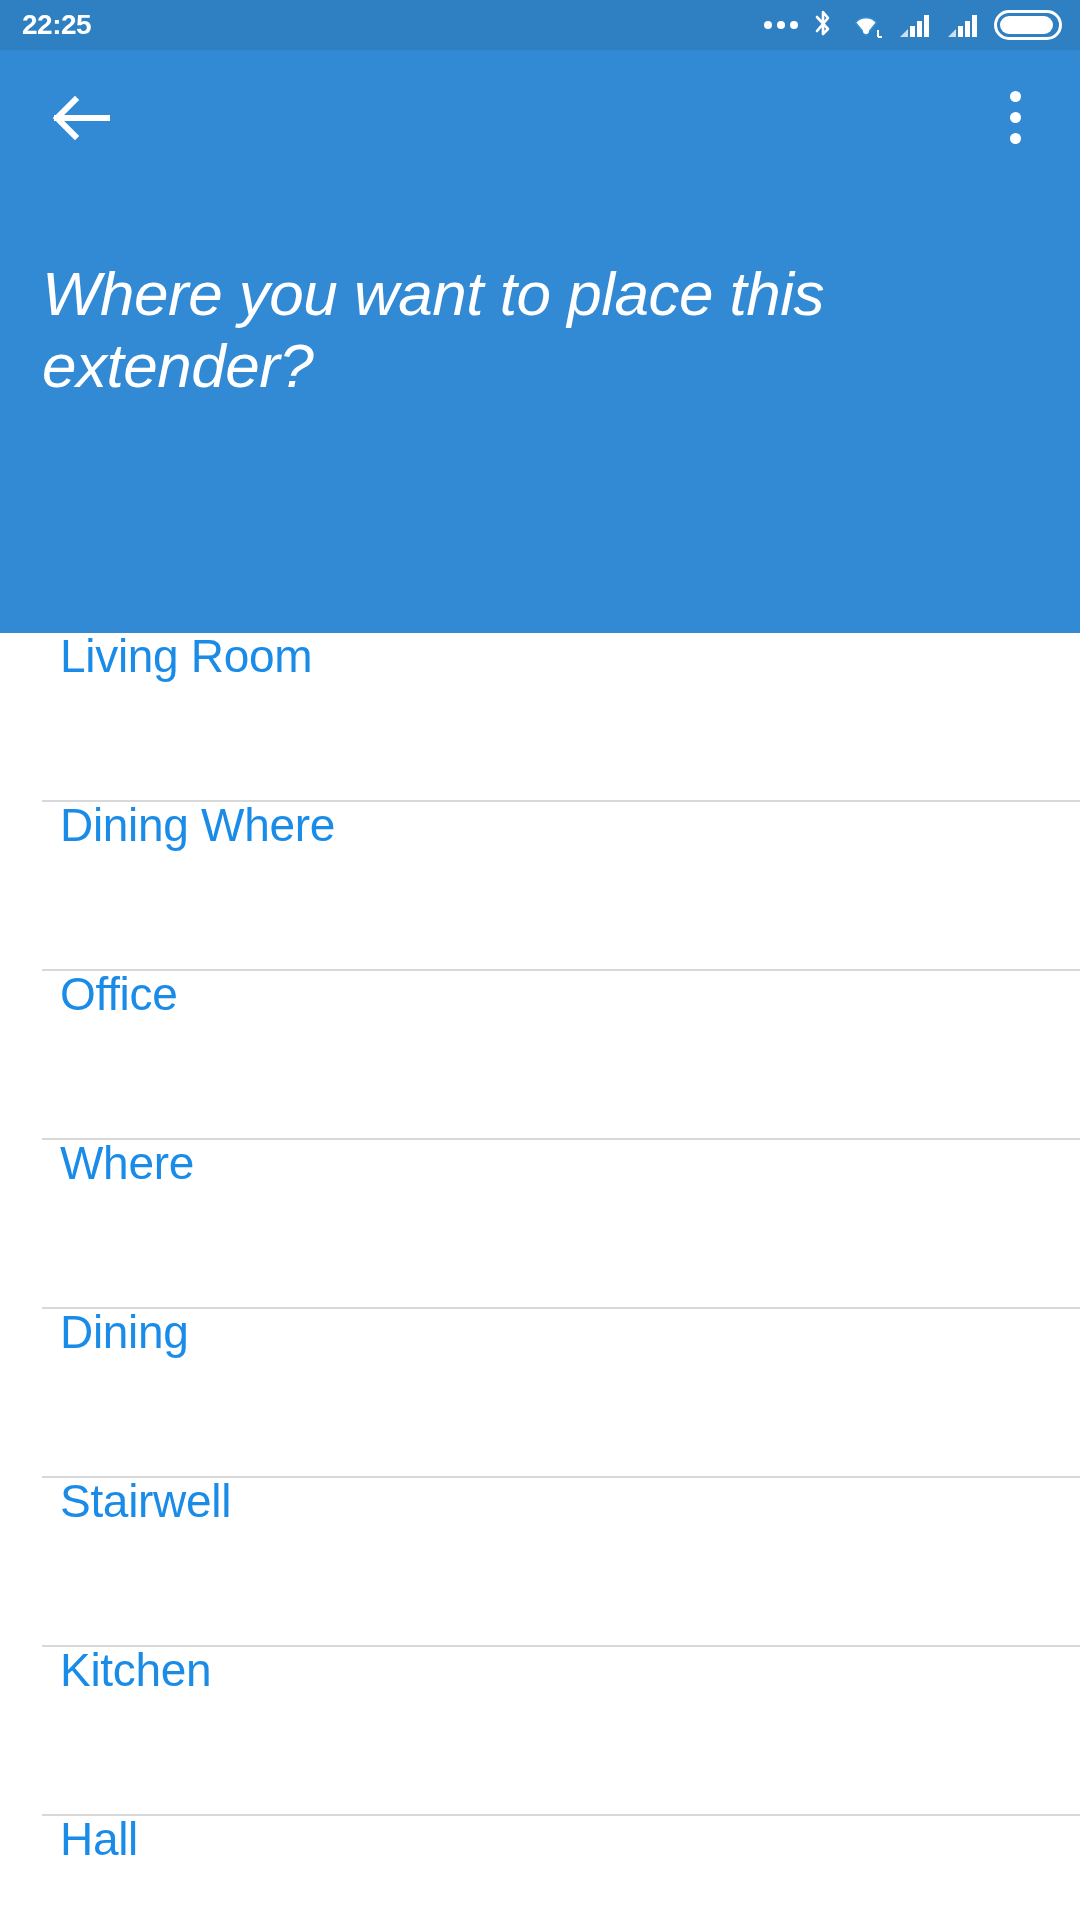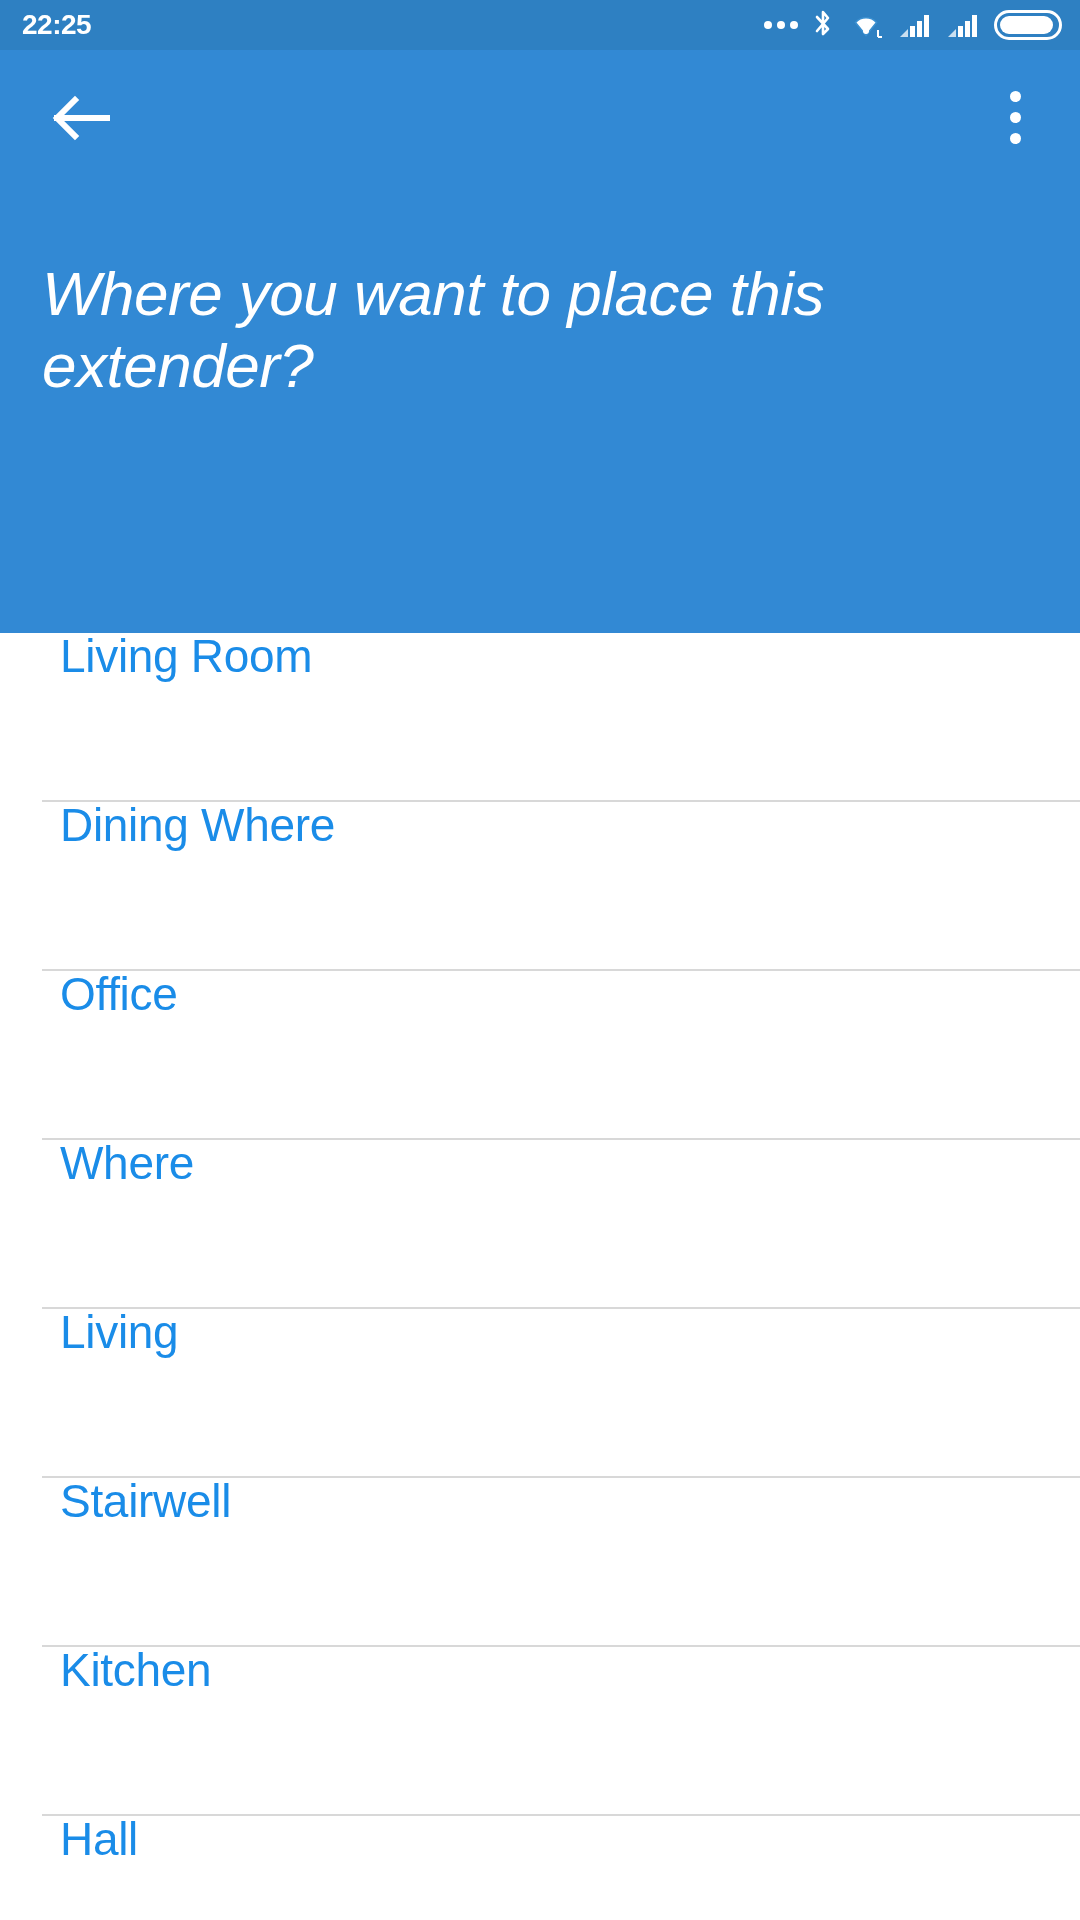--- a/index.html
+++ b/index.html
@@ -252,21 +252,21 @@
 
     <div class="list-item">
       <span class="list-item-label">Office</span>
     </div>
 
     <div class="list-item">
       <span class="list-item-label">Where</span>
     </div>
 
     <div class="list-item">
-      <span class="list-item-label">Living</span>
+      <span class="list-item-label">Dining</span>
     </div>
 
     <div class="list-item">
       <span class="list-item-label">Stairwell</span>
     </div>
 
     <div class="list-item">
       <span class="list-item-label">Kitchen</span>
     </div>
 

